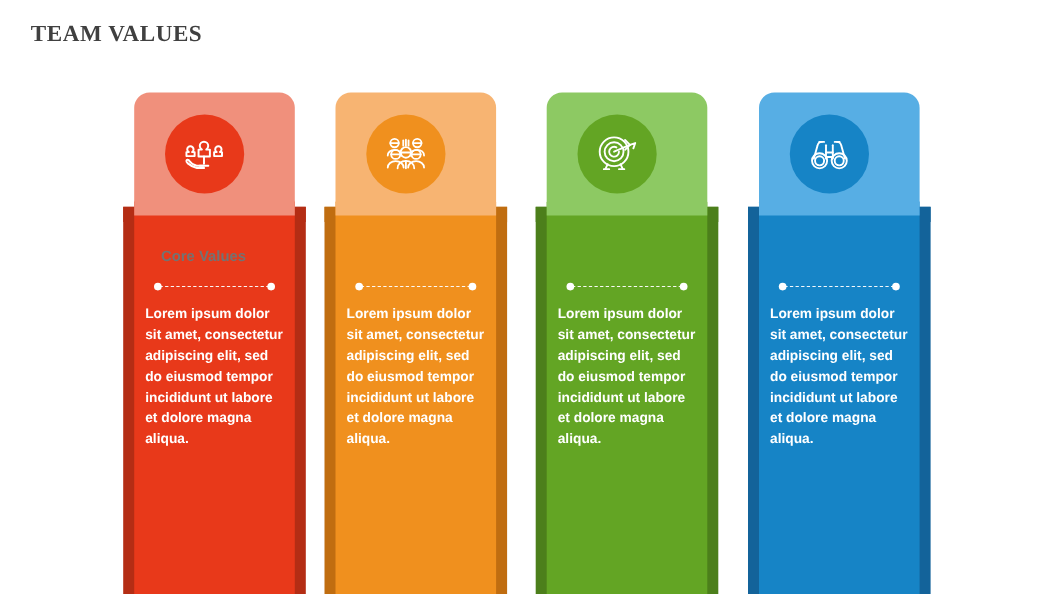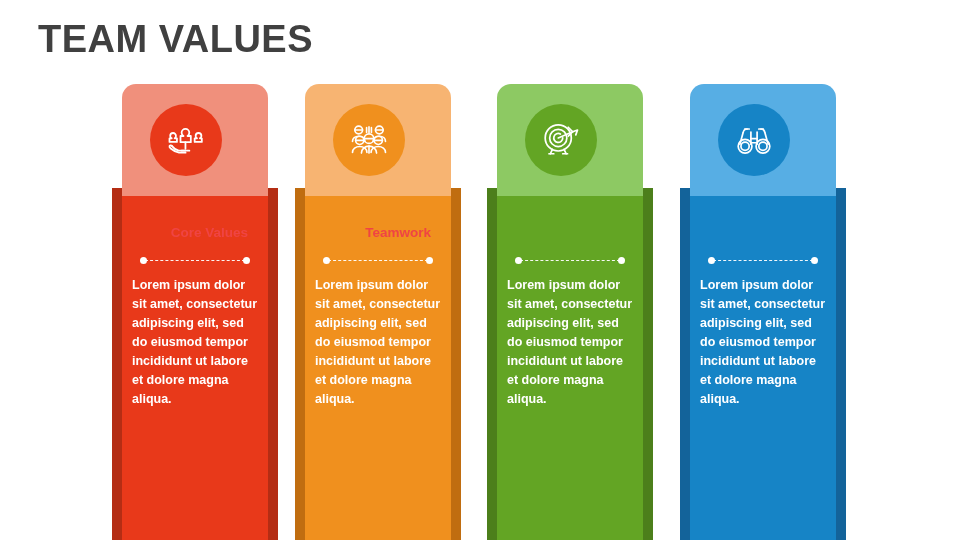--- a/index.html
+++ b/index.html
@@ -19,27 +19,27 @@
     position: absolute;
     inset: 0;
     width: 960px;
     height: 540px;
     background: #ffffff;
   }
 
   
   #page-title {
     position: absolute;
-    left: 38px;
+    left: 28px;
     top: 18px;
-    font-size: 38px;
+    font-size: 21px;
     font-weight: bold;
     letter-spacing: 0.5px;
     color: #404040;
-    font-family: Liberation Sans, sans-serif;
+    font-family: Liberation Serif, serif;
     white-space: nowrap;
   }
 
   
   .card {
     position: absolute;
     top: 84px;
     width: 146px;
     height: 410px;
   }
@@ -107,24 +107,24 @@
     height: 44px;
     display: block;
   }
 
   
   .card-title {
     position: absolute;
     left: 0;
     top: 141px;
     width: 126px;
-    text-align: right;
+    text-align: center;
     font-size: 13.5px;
     font-weight: bold;
-    color: #ef4444;
+    color: #737373;
     font-family: "Liberation Sans", sans-serif;
   }
 
   .divider {
     position: absolute;
     left: 18px;
     top: 172px;
     width: 110px;
     height: 9px;
   }
@@ -236,21 +236,20 @@
           <path d="M35 50c0-5 4.6-8.6 10.5-8.6S56 45 56 50"></path>
 
           <circle cx="32" cy="30" r="7"></circle>
           <path d="M25 30h14"></path>
           <path d="M21 51c0-5.8 4.9-10 11-10s11 4.2 11 10"></path>
           <path d="M32 41v10"></path>
         </svg>
       </span>
     </div>
 
-    <div class="card-title">Teamwork</div>
     <div class="divider">
       <div class="dash"></div>
       <div class="dot left"></div>
       <div class="dot right"></div>
     </div>
     <div class="card-desc">Lorem ipsum dolor sit amet, consectetur adipiscing elit, sed do eiusmod tempor incididunt ut labore et dolore magna aliqua.</div>
   </div>
 
   <div class="card" id="card-2" style="left:497px;">
     <div class="card-plinth" style="background: rgb(76, 127, 27);"></div>

